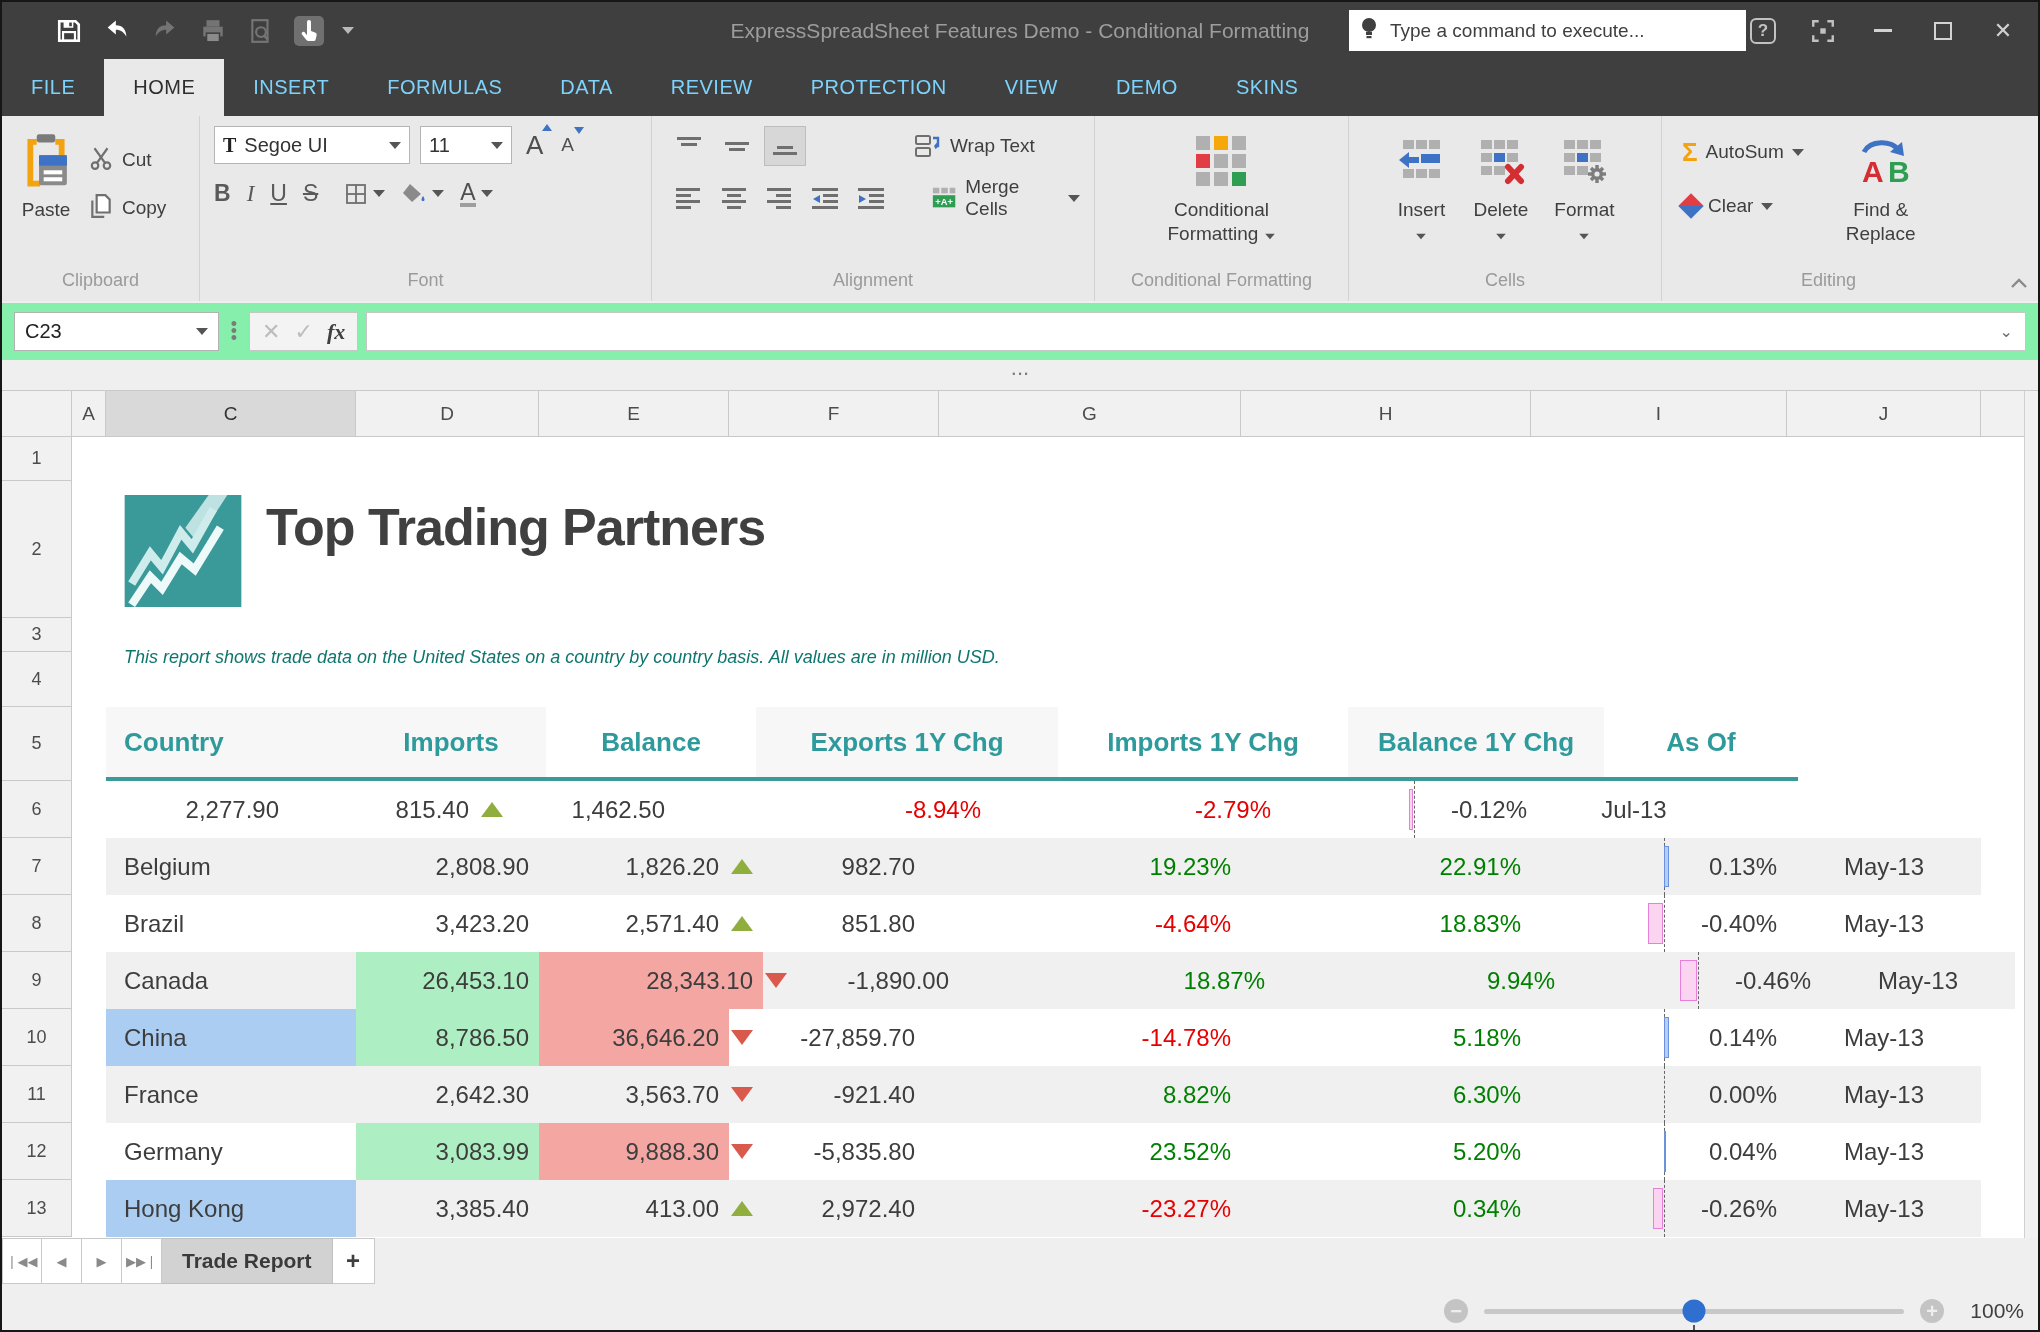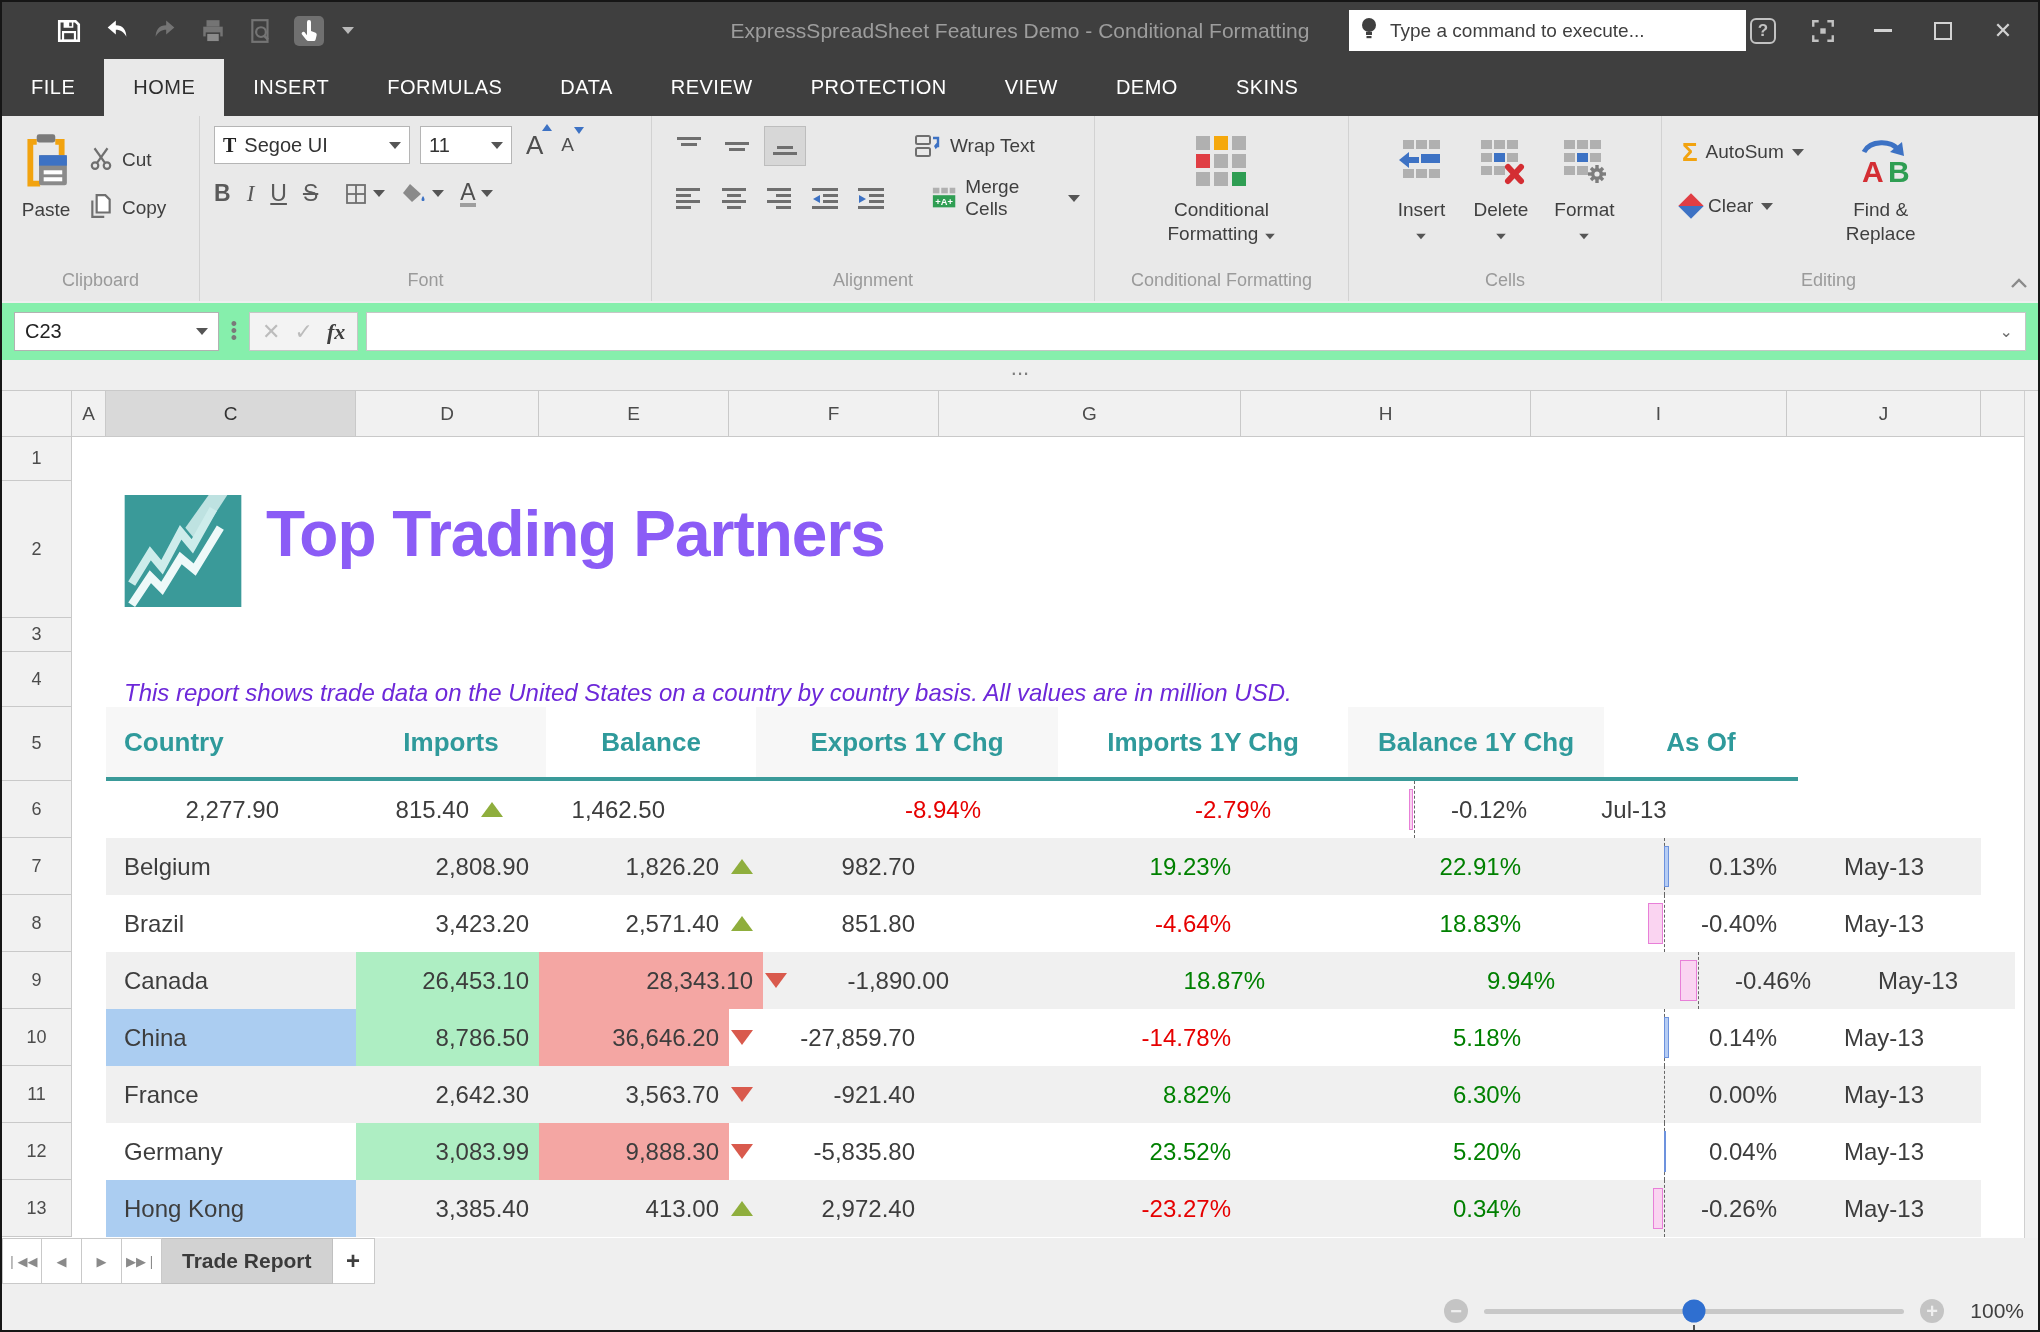--- a/index.html
+++ b/index.html
@@ -15,21 +15,21 @@
   .winctl .wbtn{width:34px;height:34px;display:flex;align-items:center;justify-content:center;color:#d2d2d2;font-size:22px;}
   .help-box{width:26px;height:26px;border:2px solid #c2c2c2;border-radius:6px;color:#c2c2c2;font-size:17px;display:flex;align-items:center;justify-content:center;font-weight:bold;}
   .maxi{width:18px;height:18px;border:2px solid #d2d2d2;}
   .mini{width:18px;height:3px;background:#d2d2d2;}
   .touch-bg{background:#707070;border-radius:5px;}
   .dd{width:0;height:0;border-left:6px solid transparent;border-right:6px solid transparent;border-top:7px solid #b9b9b9;display:inline-block;}
   .dd.dark{border-top-color:#555;}
 
   
   .tabrow{position:absolute;left:0;top:57px;width:100%;height:57px;background:#3f3f3f;display:flex;align-items:stretch;}
-  .rtab{padding:0 29px;display:flex;align-items:center;color:#ffffff;font-size:20px;letter-spacing:.5px;}
+  .rtab{padding:0 29px;display:flex;align-items:center;color:#7dd3fc;font-size:20px;letter-spacing:.5px;}
   .rtab.active{background:#e9e9e9;color:#2e2e2e;}
   .cmdbox{position:absolute;left:1347px;top:8px;width:397px;height:41px;background:#fff;display:flex;align-items:center;padding:0 10px;gap:9px;}
   .cmdbox input{border:none;outline:none;flex:1;font-size:19px;color:#444;}
   .cmdbox input::placeholder{color:#3f3f3f;}
 
   
   .ribbon{position:absolute;left:0;top:114px;width:100%;height:185px;background:#e9e9e9;display:flex;}
   .rgroup{position:relative;height:100%;border-right:1px solid #d2d2d2;display:flex;flex-direction:column;}
   .rg-body{flex:1;display:flex;padding:10px 8px 0 8px;}
   .rg-label{height:36px;text-align:center;color:#9a9a9a;font-size:18px;line-height:30px;}
@@ -77,22 +77,22 @@
   .tri-down{width:0;height:0;border-left:11px solid transparent;border-right:11px solid transparent;border-top:15px solid #d95a4d;margin-left:2px;}
   .pos{color:#008000;}
   .neg{color:#e60000;}
   .barcell{position:relative;}
   .baraxis{position:absolute;left:52%;top:0;bottom:0;width:0;border-left:1px dashed #666;}
   .databar{position:absolute;top:8px;height:41px;}
   .databar.n{background:#fad4f1;border:1px solid #e87fd8;}
   .databar.p{background:#b6cdf4;border:1px solid #6d92dd;}
   .overlay{position:absolute;left:0;top:0;width:100%;height:100%;pointer-events:none;}
   .logo{position:absolute;left:122px;top:104px;width:118px;height:112px;}
-  .bigtitle{position:absolute;left:264px;top:106px;font-size:64px;font-weight:bold;color:#8b5cf6;letter-spacing:-1px;}
-  .subtitle{position:absolute;left:122px;top:288px;font-size:24px;font-style:italic;color:#6d28d9;}
+  .bigtitle{position:absolute;left:264px;top:106px;font-size:52px;font-weight:bold;color:#404040;letter-spacing:-1px;}
+  .subtitle{position:absolute;left:122px;top:256px;font-size:18px;font-style:italic;color:#0f766e;}
   .vscroll{position:absolute;right:0px;top:0;width:18px;height:848px;background:#f1f1f1;border-left:1px solid #d0d0d0;}
 
   
   .tabbar{position:absolute;left:0;top:1236px;width:100%;height:52px;background:#efefef;display:flex;align-items:flex-start;}
   .navbtn{width:40px;height:46px;background:#fff;border:1px solid #c9c9c9;border-left:none;display:flex;align-items:center;justify-content:center;color:#8a8a8a;font-size:13px;}
   .navbtn:first-child{border-left:1px solid #c9c9c9;}
   .sheettab{height:46px;background:#d2d2d2;border:1px solid #c0c0c0;border-left:none;display:flex;align-items:center;padding:0 20px;font-size:21px;font-weight:bold;color:#3a3a3a;}
   .addsheet{width:42px;height:46px;background:#fff;border:1px solid #c9c9c9;border-left:none;display:flex;align-items:center;justify-content:center;color:#3f3f3f;font-size:24px;font-weight:bold;}
 
   

